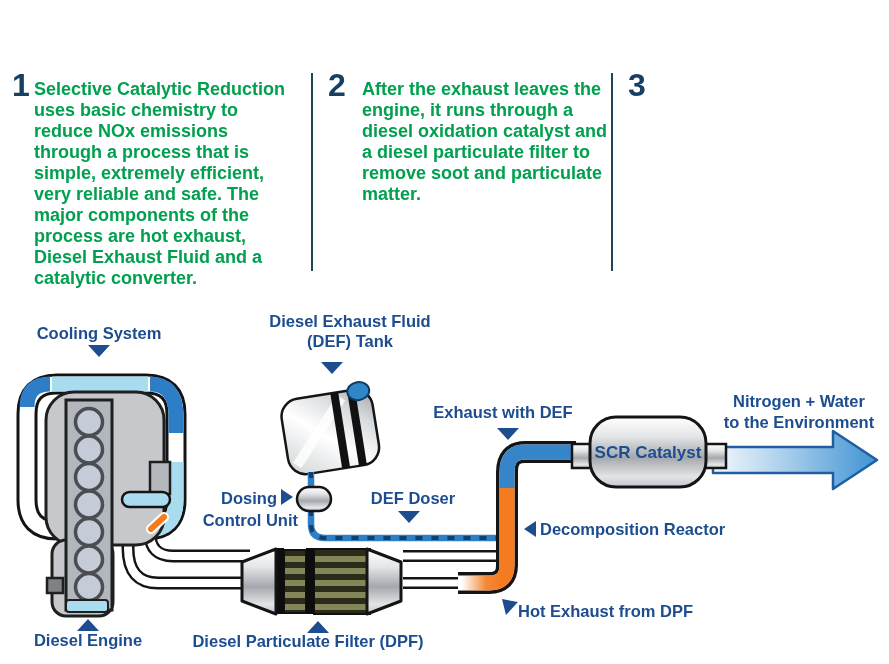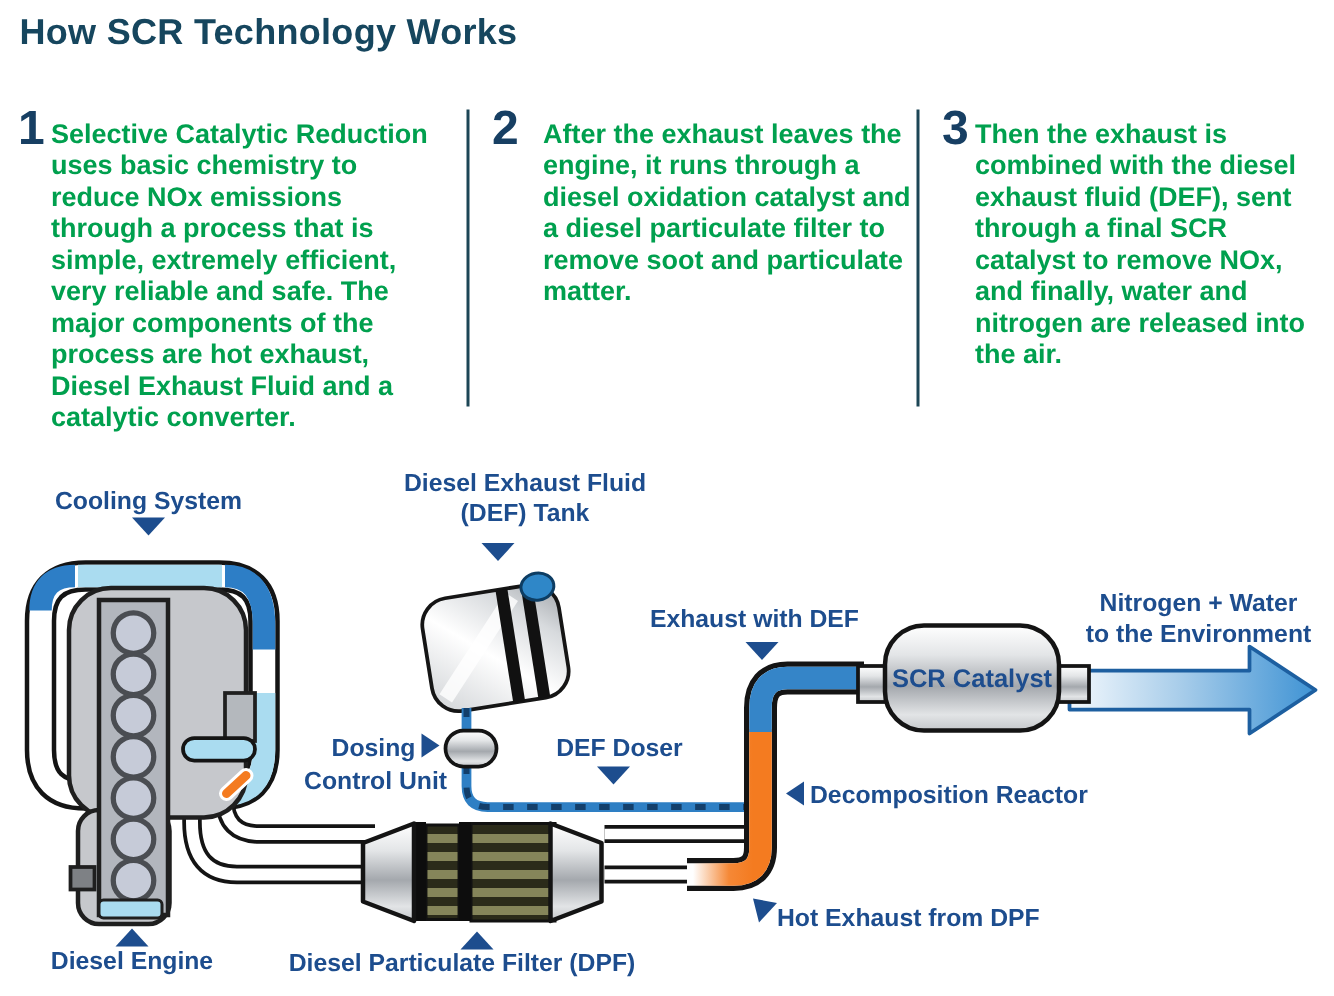--- a/index.html
+++ b/index.html
@@ -15,30 +15,28 @@
   .diagram{position:absolute;left:0;top:290px;}
   .dlabel{font:700 16.5px "Liberation Sans",sans-serif;fill:#1d4d8e;}
   .dlabel-sm{font:700 17px "Liberation Sans",sans-serif;fill:#1d4d8e;}
   .mid{text-anchor:middle;} .end{text-anchor:end;}
   .tri{fill:#1d4d8e;}
 </style>
 </head>
 <body>
 
 <div class="canvas">
-  <div class="title">How SCR Technology Works</div>
 
   <div class="step-num num1">1</div>
   <div class="step-text txt1">Selective Catalytic Reduction uses basic chemistry to reduce NOx emissions through a process that is simple, extremely efficient, very reliable and safe. The major components of the process are hot exhaust, Diesel Exhaust Fluid and a catalytic converter.</div>
   <div class="divider div1"></div>
   <div class="step-num num2">2</div>
   <div class="step-text txt2">After the exhaust leaves the engine, it runs through a diesel oxidation catalyst and a diesel particulate filter to remove soot and particulate matter.</div>
   <div class="divider div2"></div>
   <div class="step-num num3">3</div>
-  <div class="step-text txt3">Then the exhaust is combined with the diesel exhaust fluid (DEF), sent through a final SCR catalyst to remove NOx, and finally, water and nitrogen are released into the air.</div>
 
   <svg class="diagram" width="889" height="374" viewBox="0 0 889 374">
     <defs>
       <linearGradient id="silverV" x1="0" y1="0" x2="0" y2="1">
         <stop offset="0" stop-color="#ffffff"></stop>
         <stop offset="0.28" stop-color="#e3e5e7"></stop>
         <stop offset="0.58" stop-color="#a4a8ad"></stop>
         <stop offset="0.85" stop-color="#e2e4e6"></stop>
         <stop offset="1" stop-color="#c4c7ca"></stop>
       </linearGradient>

